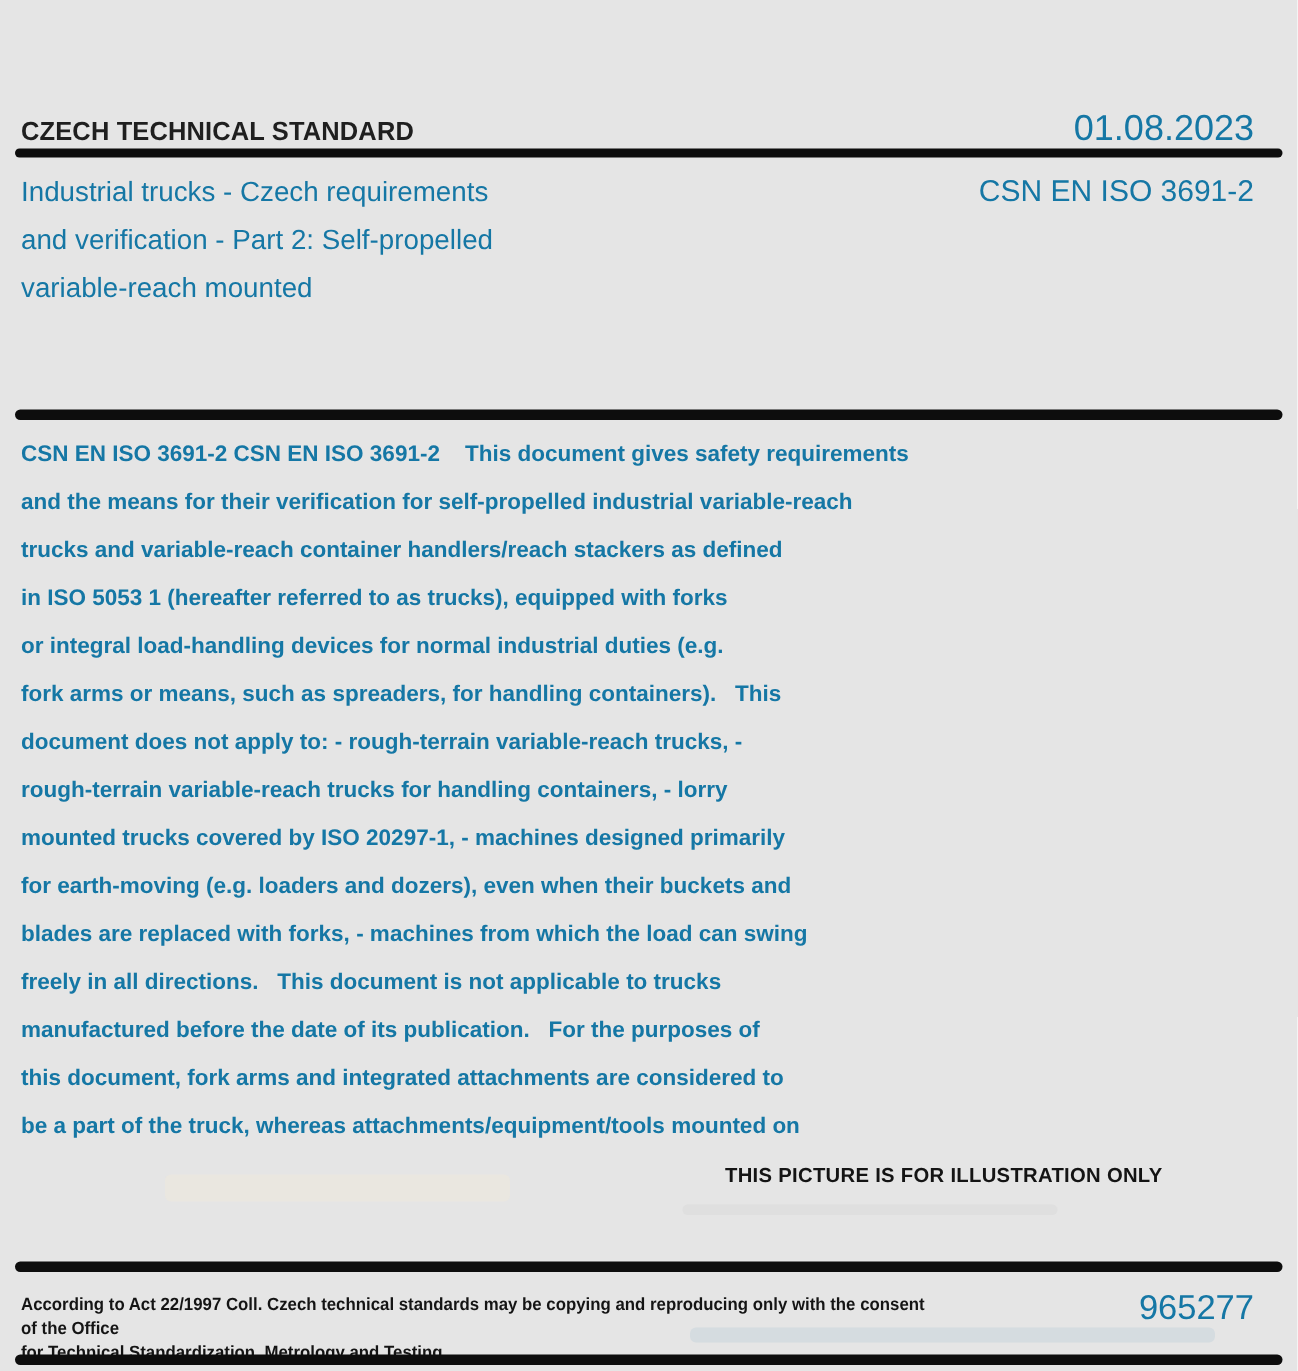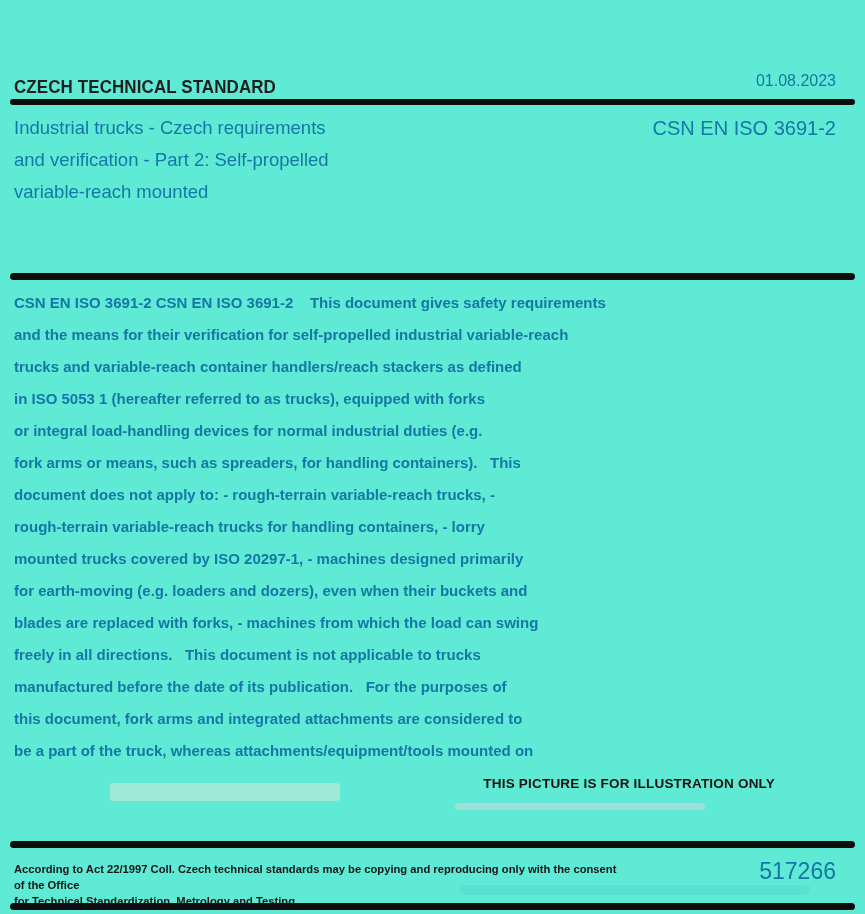--- a/index.html
+++ b/index.html
@@ -1,40 +1,40 @@
 <!DOCTYPE html>
 <html><head>
 <meta charset="utf-8">
 <style>
   html,body{margin:0;padding:0;background:#ffffff;}
   .page{
     position:relative;
     width:865px;height:914px;
-    background:#5eead4;
+    background:#e5e5e5;
     font-family:"Liberation Sans", sans-serif;
     overflow:hidden;
   }
   .rule{
     position:absolute;left:10px;right:10px;height:7px;
     background:#0d0d0d;border-radius:3.5px;
   }
   .rule-top{top:99px;height:6px;}
   .rule-mid{top:273px;}
   .rule-footer{top:841px;}
   .rule-bottom{top:903px;}
 
   .std-heading{
     position:absolute;top:77px;left:14px;
     font-size:17.5px;font-weight:700;color:#1f1f1f;
     letter-spacing:.1px;transform:scaleX(.97);transform-origin:left center;
     white-space:nowrap;
   }
   .issue-date{
     position:absolute;top:72px;right:29px;
-    font-size:16px;color:#1577a5;white-space:nowrap;
+    font-size:24px;color:#1577a5;white-space:nowrap;
   }
 
   .doc-title{
     position:absolute;top:112px;left:14px;width:560px;
     font-size:18.5px;line-height:32px;color:#1577a5;
   }
   .doc-codes{
     position:absolute;top:112px;right:29px;width:380px;
     font-size:20px;line-height:32px;color:#1577a5;text-align:right;
   }
@@ -94,18 +94,18 @@
   <div class="smudge smudge-b"></div>
 
   <div class="illustration-note">THIS PICTURE IS FOR ILLUSTRATION ONLY</div>
 
   <div class="rule rule-footer"></div>
 
   <div class="legal">
       <div>According to Act 22/1997 Coll. Czech technical standards may be copying and reproducing only with the consent of the Office</div>
       <div>for Technical Standardization, Metrology and Testing</div>
     </div>
-  <div class="doc-number">517266</div>
+  <div class="doc-number">965277</div>
   <div class="smudge smudge-c"></div>
 
   <div class="rule rule-bottom"></div>
 
 </div>
 
 </body></html>

